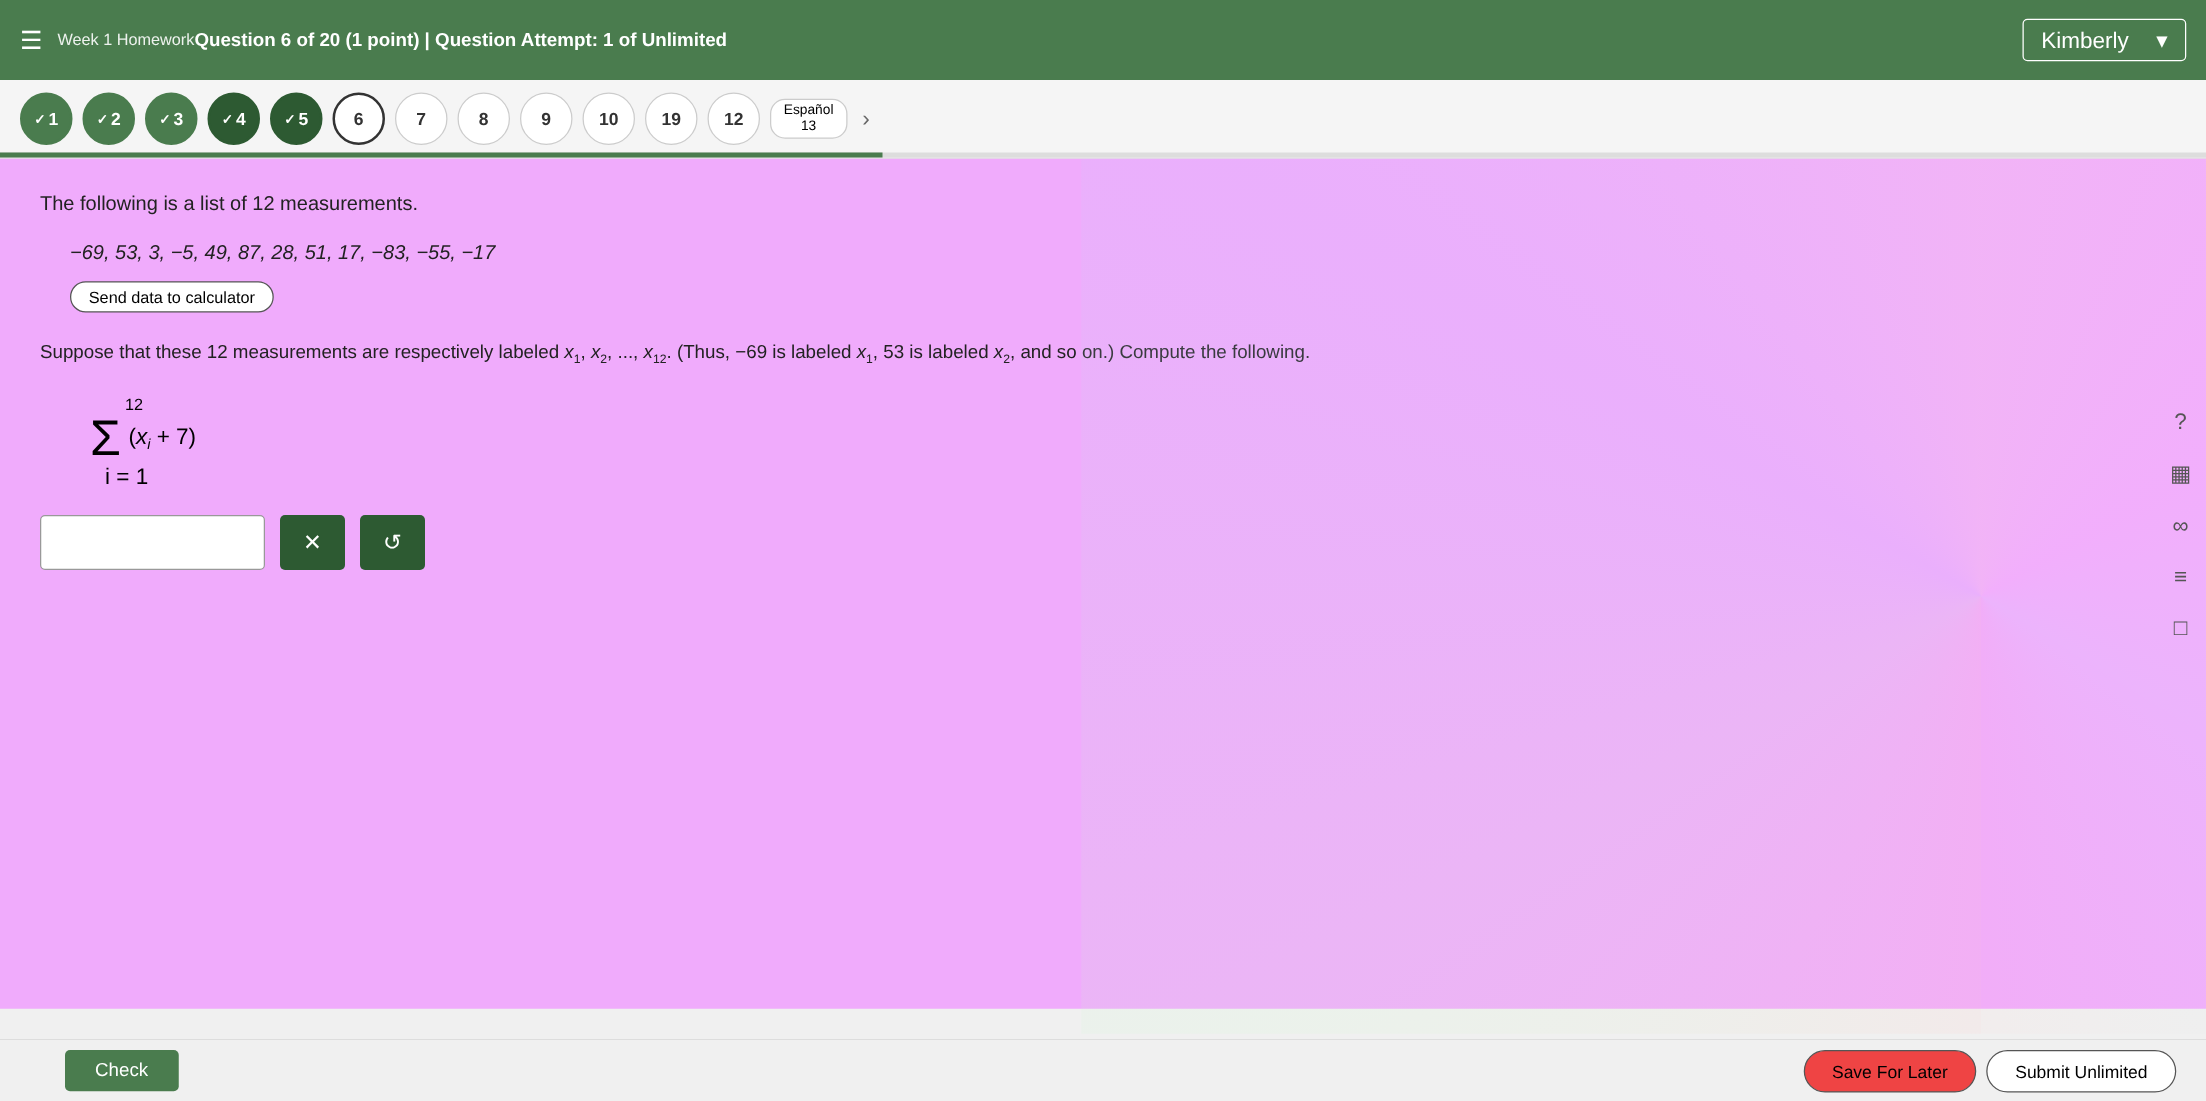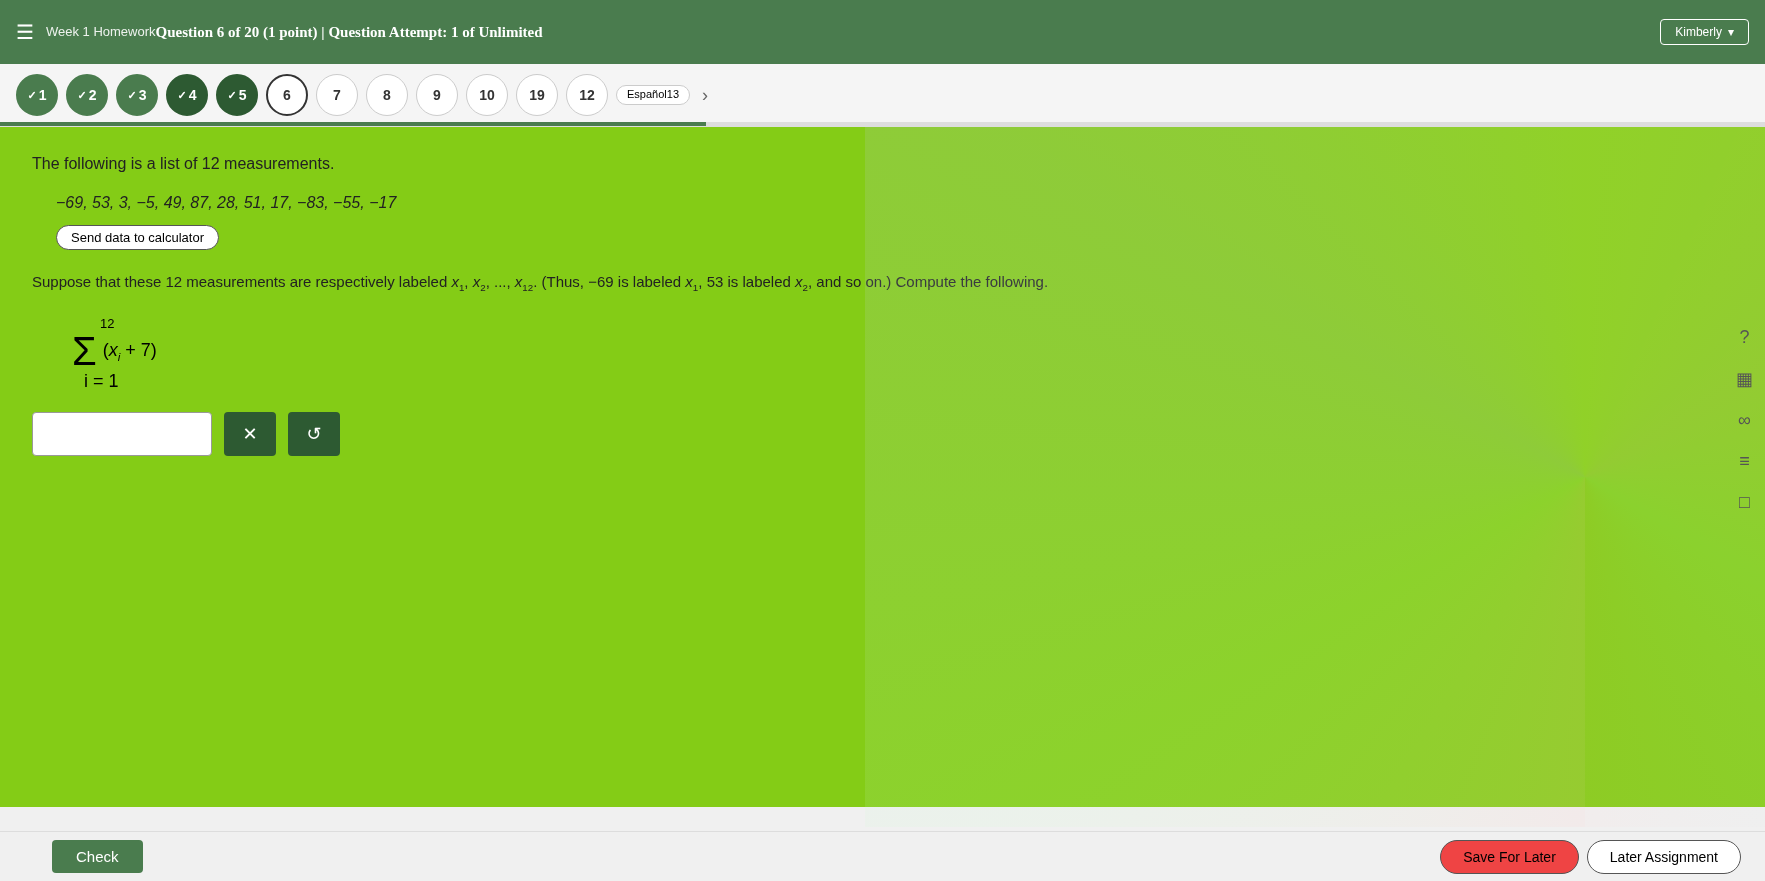--- a/index.html
+++ b/index.html
@@ -36,38 +36,37 @@
       display: flex;
       flex-direction: row;
     }
     .header-subtitle {
       font-size: 13px;
       opacity: 0.9;
     }
     .header-question-info {
       font-size: 15px;
       font-weight: bold;
-      font-family: Liberation Serif, serif;
     }
     .header-right {
       display: flex;
       align-items: center;
       gap: 8px;
     }
     .user-button {
       background: transparent;
       border: 1.5px solid white;
       color: white;
       padding: 5px 14px;
       border-radius: 4px;
       cursor: pointer;
-      font-size: 12px;
-      display: flex;
-      align-items: center;
-      gap: 6px;
+      font-size: 18px;
+      display: flex;
+      align-items: center;
+      gap: 22px;
     }
 
     
     .question-nav {
       background: #f5f5f5;
       padding: 10px 16px;
       display: flex;
       align-items: center;
       gap: 8px;
       border-bottom: 1px solid #ddd;
@@ -123,36 +122,36 @@
       font-size: 11px;
       margin-right: 2px;
     }
     .espanol-badge {
       background: white;
       border: 1px solid #ccc;
       border-radius: 12px;
       padding: 2px 10px;
       font-size: 11px;
       display: flex;
-      flex-direction: row;
+      flex-direction: column;
       align-items: center;
       line-height: 1.2;
       cursor: pointer;
     }
     .nav-arrow {
       font-size: 18px;
       color: #666;
       cursor: pointer;
       padding: 0 4px;
     }
 
     
     .main-content {
       padding: 24px 32px;
-      background: #84cc16;
+      background: #f0abfc;
       min-height: 680px;
       position: relative;
     }
 
     .question-text {
       font-size: 16px;
       color: #222;
       margin-bottom: 12px;
       line-height: 1.6;
     }
@@ -429,15 +428,15 @@
     <span class="sidebar-icon">∞</span>
     <span class="sidebar-icon">≡</span>
     <span class="sidebar-icon">□</span>
   </div>
 </div>
 
 <div class="bottom-bar">
   <button class="check-btn">Check</button>
   <div class="bottom-right-btns">
     <button class="save-later-btn">Save For Later</button>
-    <button class="submit-btn">Later Assignment</button>
+    <button class="submit-btn">Submit Unlimited</button>
   </div>
 </div>
 
 </body></html>

